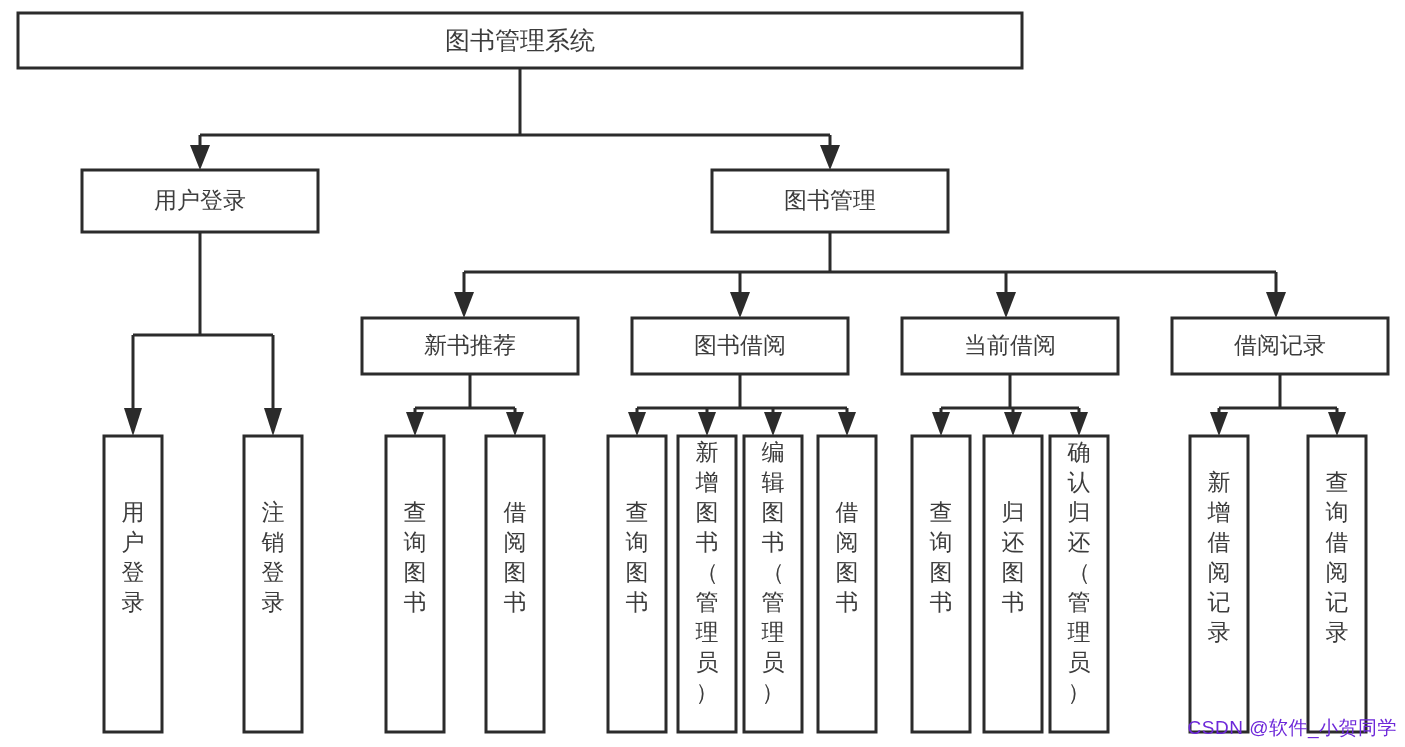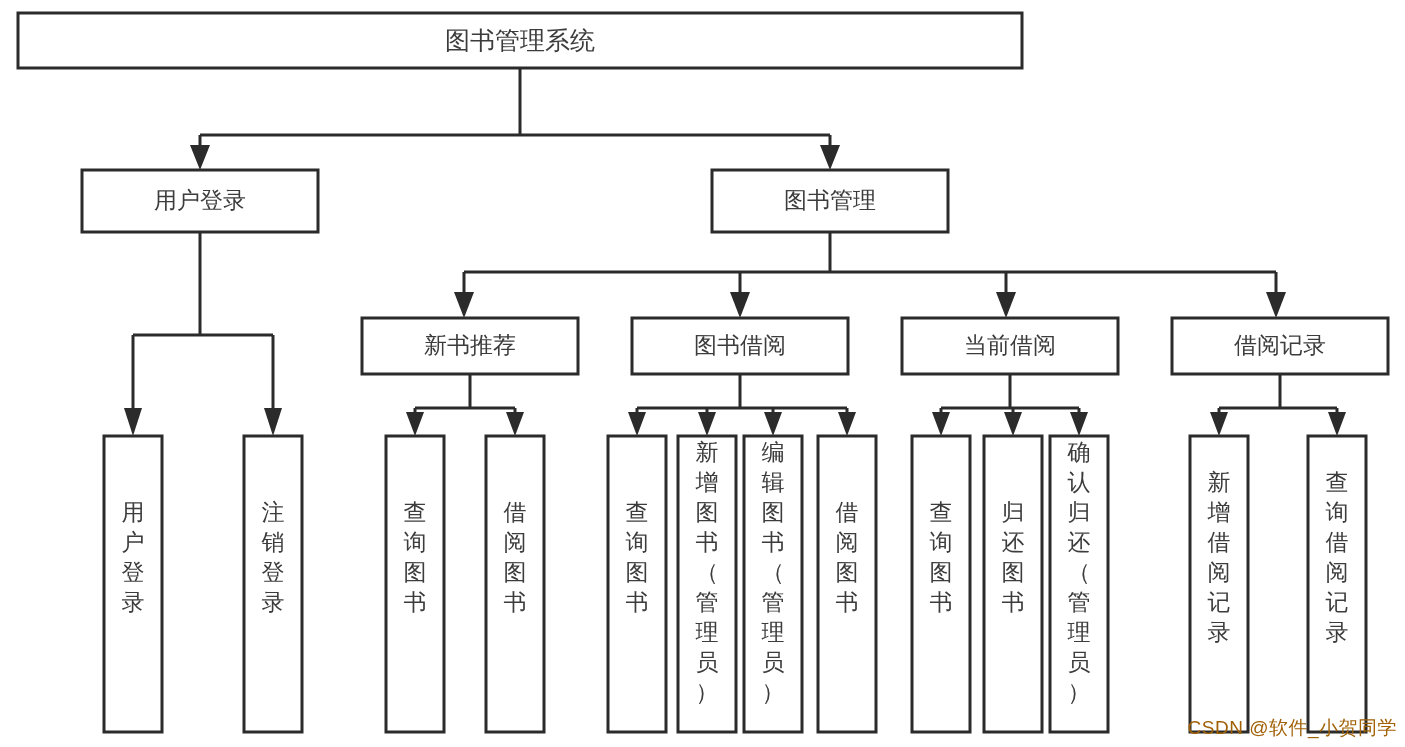--- a/index.html
+++ b/index.html
@@ -49,21 +49,21 @@
   .arrow-head {
     fill: #2b2b2b;
     stroke: none;
   }
   .watermark {
     position: absolute;
     right: 8px;
     bottom: 6px;
     font-family: "Liberation Sans", "DejaVu Sans", sans-serif;
     font-size: 19px;
-    color: #a16207;
+    color: #6d28d9;
     letter-spacing: 0.5px;
     white-space: nowrap;
     user-select: none;
     padding-left: 36px;
   }
 </style>
 </head>
 <body>
 
 <svg id="diagram" viewBox="0 0 1405 747" xmlns="http://www.w3.org/2000/svg">

